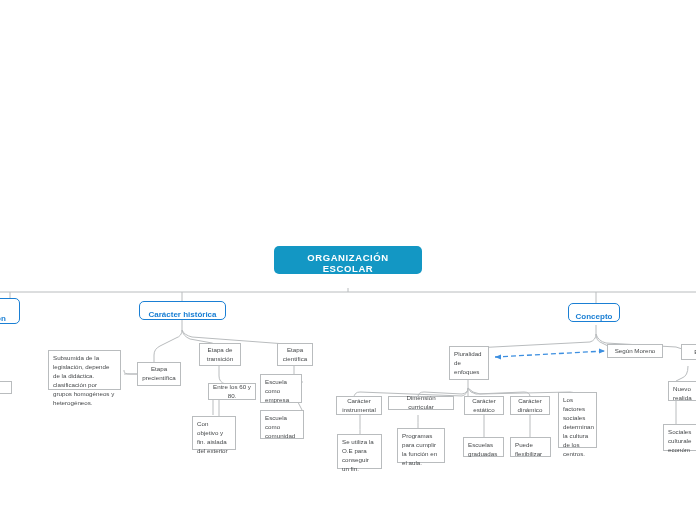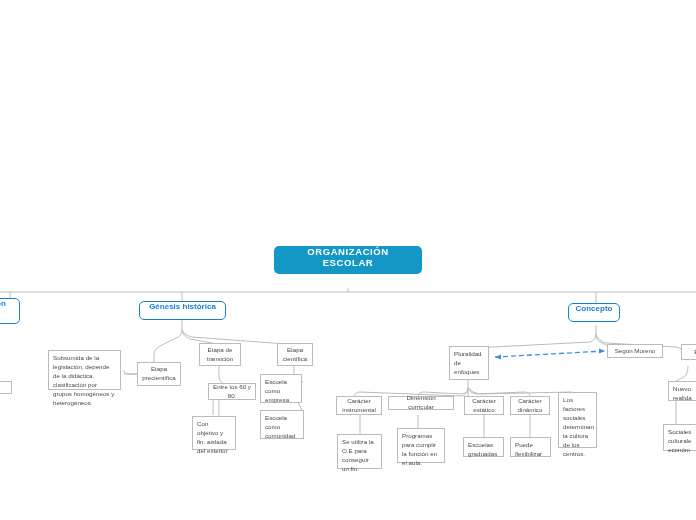--- a/index.html
+++ b/index.html
@@ -6,21 +6,21 @@
   body{
     width:696px;height:520px;
     background:#ffffff;
     font-family:"Liberation Sans", sans-serif;
     overflow:hidden;
     position:relative;
   }
   #canvas{position:absolute;left:0;top:0;width:696px;height:520px;}
   svg.links{position:absolute;left:0;top:0;width:696px;height:520px;pointer-events:none;}
 
-  .node{position:absolute;box-sizing:border-box;display:flex;align-items:flex-start;}
+  .node{position:absolute;box-sizing:border-box;display:flex;align-items:flex-end;}
   .node .txt{display:block;width:100%;}
 
   
   .root{
     background:#1397c4;
     border-radius:5px;
     color:#ffffff;
     font-weight:bold;
     font-size:9.5px;
     letter-spacing:.6px;
@@ -113,21 +113,21 @@
 
   <div class="node root" style="left:274px;top:246px;width:148px;height:28px;">
     <span class="txt">ORGANIZACIÓN ESCOLAR</span>
   </div>
 
   <div class="node lvl1" style="left:-18px;top:298px;width:38px;height:26px;">
     <span class="txt">ón</span>
   </div>
 
   <div class="node lvl1" style="left:139px;top:301px;width:87px;height:19px;">
-    <span class="txt">Génesis histórica</span>
+    <span class="txt">Carácter histórica</span>
   </div>
 
   <div class="node lvl1" style="left:568px;top:303px;width:52px;height:19px;">
     <span class="txt">Concepto</span>
   </div>
 
   <div class="node leaf" style="left:-16px;top:381px;width:28px;height:13px;">
     <span class="txt">nal</span>
   </div>
 

